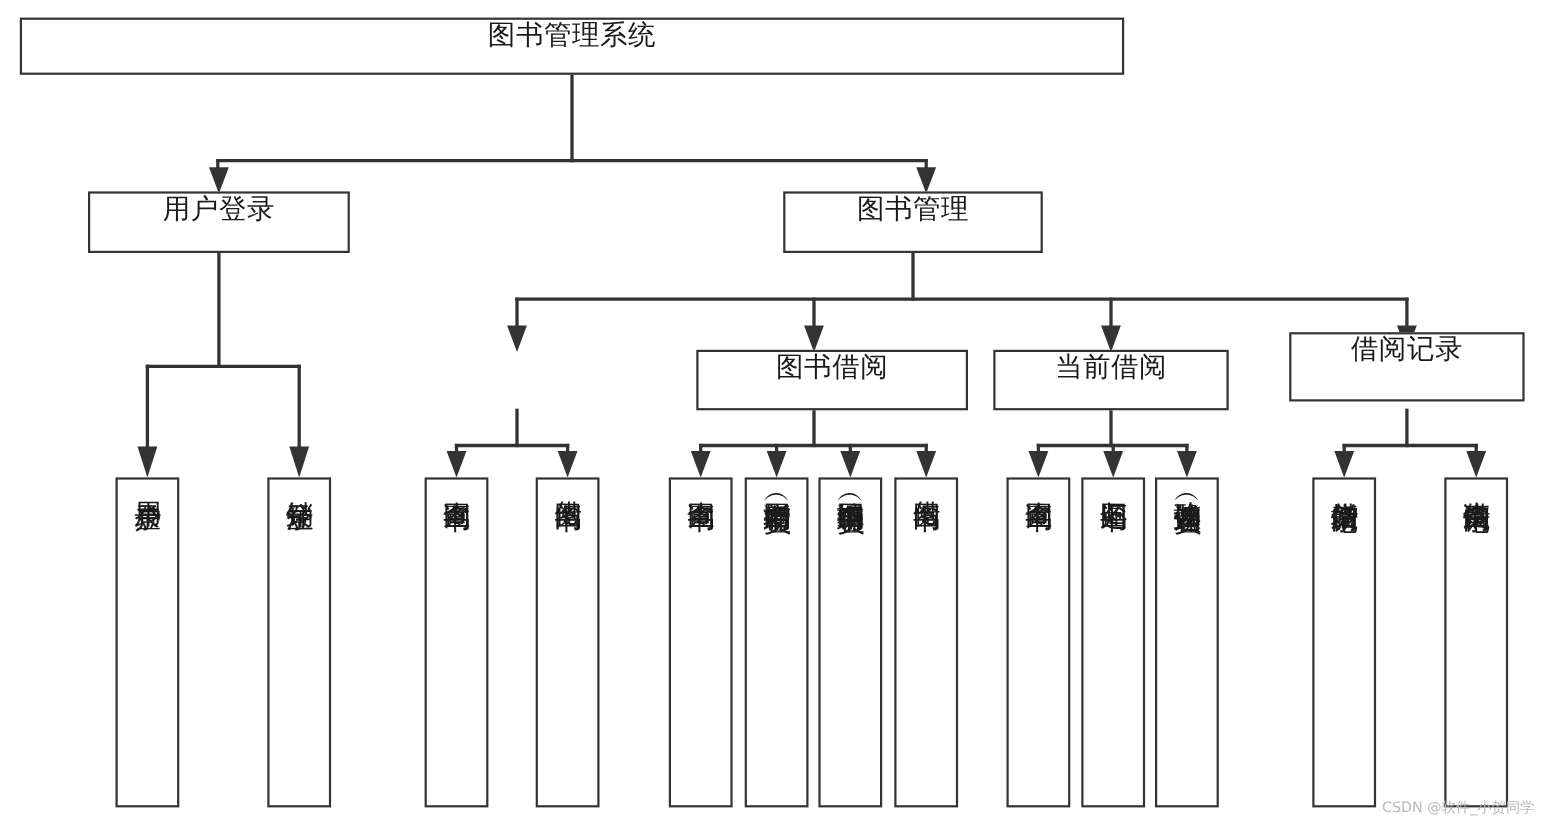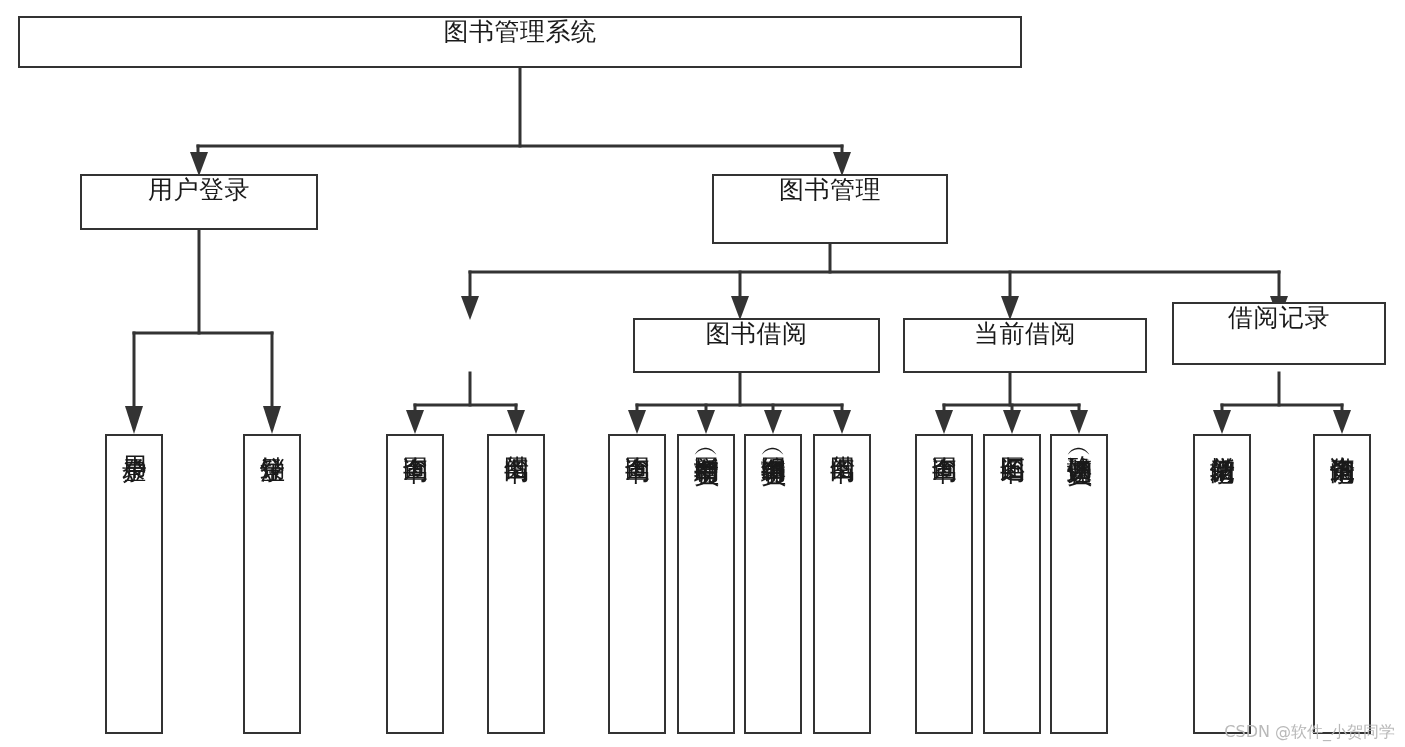--- a/index.html
+++ b/index.html
@@ -51,21 +51,21 @@
     white-space: nowrap;
     text-align: center;
   }
   .leaf-box .node-label-v {
     max-height: 292px;
   }
   #watermark {
     position: absolute;
     right: 10px;
     bottom: 4px;
-    font-size: 16px;
+    font-size: 13px;
     color: #b9b9b9;
     z-index: 5;
     white-space: nowrap;
     font-family: "DejaVu Sans", "Liberation Sans", sans-serif;
   }
 </style>
 </head>
 <body>
 
 <div id="diagram-root">
@@ -163,30 +163,30 @@
   </svg>
 
   <div class="node-box" style="left:18px; top:16px; width:1004px; height:52px;">
     <span class="node-label-h">图书管理系统</span>
   </div>
 
   <div class="node-box" style="left:80px; top:174px; width:238px; height:56px;">
     <span class="node-label-h">用户登录</span>
   </div>
 
-  <div class="node-box" style="left:712px; top:174px; width:236px; height:70px;">
+  <div class="node-box" style="left:712px; top:174px; width:236px; height:56px;">
     <span class="node-label-h">图书管理</span>
   </div>
 
 
   <div class="node-box" style="left:633px; top:318px; width:247px; height:55px;">
     <span class="node-label-h">图书借阅</span>
   </div>
 
-  <div class="node-box" style="left:903px; top:318px; width:244px; height:55px;">
+  <div class="node-box" style="left:903px; top:318px; width:214px; height:55px;">
     <span class="node-label-h">当前借阅</span>
   </div>
 
   <div class="node-box" style="left:1172px; top:302px; width:214px; height:63px;font-family:Liberation Serif, serif;">
     <span class="node-label-h">借阅记录</span>
   </div>
 
   <div class="node-box leaf-box" style="left:105px; top:434px; width:58px; height:300px;">
     <span class="node-label-v">用户登录</span>
   </div>

